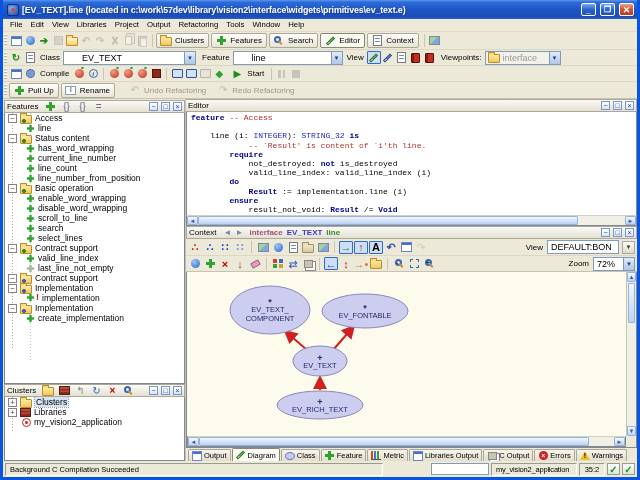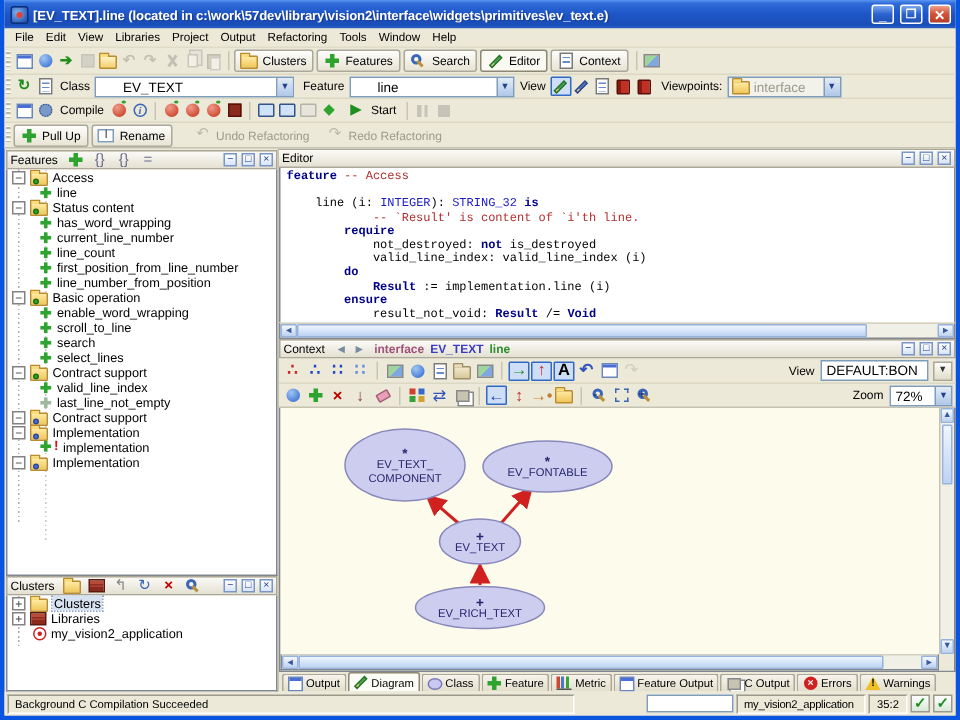--- a/index.html
+++ b/index.html
@@ -428,27 +428,20 @@
               <span style="display: inline-flex; position: relative;">
                 <span class="plus sm"></span>
               </span>
               <span class="lbl">line_count</span>
             </div>
             <div class="trow">
               <span class="ind" style="width: 21px;"></span>
               <span style="display: inline-flex; position: relative;">
                 <span class="plus sm"></span>
               </span>
-              <span class="lbl">first_position_from_line_number</span>
-            </div>
-            <div class="trow">
-              <span class="ind" style="width: 21px;"></span>
-              <span style="display: inline-flex; position: relative;">
-                <span class="plus sm"></span>
-              </span>
               <span class="lbl">line_number_from_position</span>
             </div>
             <div class="trow">
               <span class="ebox" style="margin-left: 3px;">−</span>
               <span style="display: inline-flex; margin-left: 3px;">
                 <span class="folder">
                   <span class="emb g"></span>
                 </span>
               </span>
               <span class="lbl">Basic operation</span>
@@ -458,20 +451,27 @@
               <span style="display: inline-flex; position: relative;">
                 <span class="plus sm"></span>
               </span>
               <span class="lbl">enable_word_wrapping</span>
             </div>
             <div class="trow">
               <span class="ind" style="width: 21px;"></span>
               <span style="display: inline-flex; position: relative;">
                 <span class="plus sm"></span>
               </span>
+              <span class="lbl">disable_word_wrapping</span>
+            </div>
+            <div class="trow">
+              <span class="ind" style="width: 21px;"></span>
+              <span style="display: inline-flex; position: relative;">
+                <span class="plus sm"></span>
+              </span>
               <span class="lbl">scroll_to_line</span>
             </div>
             <div class="trow">
               <span class="ind" style="width: 21px;"></span>
               <span style="display: inline-flex; position: relative;">
                 <span class="plus sm"></span>
               </span>
               <span class="lbl">search</span>
             </div>
             <div class="trow">
@@ -531,20 +531,27 @@
               <span class="lbl">implementation</span>
             </div>
             <div class="trow">
               <span class="ebox" style="margin-left: 3px;">−</span>
               <span style="display: inline-flex; margin-left: 3px;">
                 <span class="folder">
                   <span class="emb b"></span>
                 </span>
               </span>
               <span class="lbl">Implementation</span>
+            </div>
+            <div class="trow">
+              <span class="ind" style="width: 21px;"></span>
+              <span style="display: inline-flex; position: relative;">
+                <span class="plus sm"></span>
+              </span>
+              <span class="lbl">create_implementation</span>
             </div>
           </div>
       </div>
       <div id="cluspanel" class="panel">
         <div class="phead" id="clushead">
           <span class="ptitle">Clusters</span>
           <span id="clusicons" style="display:inline-flex;gap:2px;">
               <span class="ic">
                 <span class="folder"></span>
               </span>
@@ -781,21 +788,21 @@
           <span class="tab">
             <span class="ti">
               <span class="chartic"></span>
             </span>
             <span>Metric</span>
           </span>
           <span class="tab">
             <span class="ti">
               <span class="winnew"></span>
             </span>
-            <span>Feature Output</span>
+            <span>Libraries Output</span>
           </span>
           <span class="tab">
             <span class="ti">
               <span class="layersic"></span>
             </span>
             <span>C Output</span>
           </span>
           <span class="tab">
             <span class="ti">
               <span class="errc">×</span>

